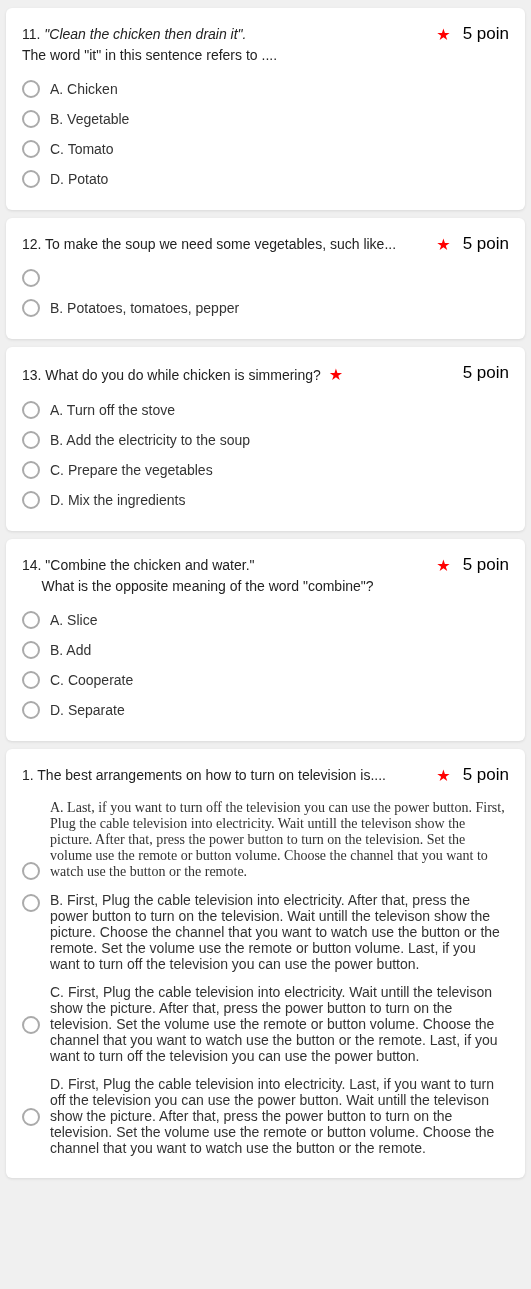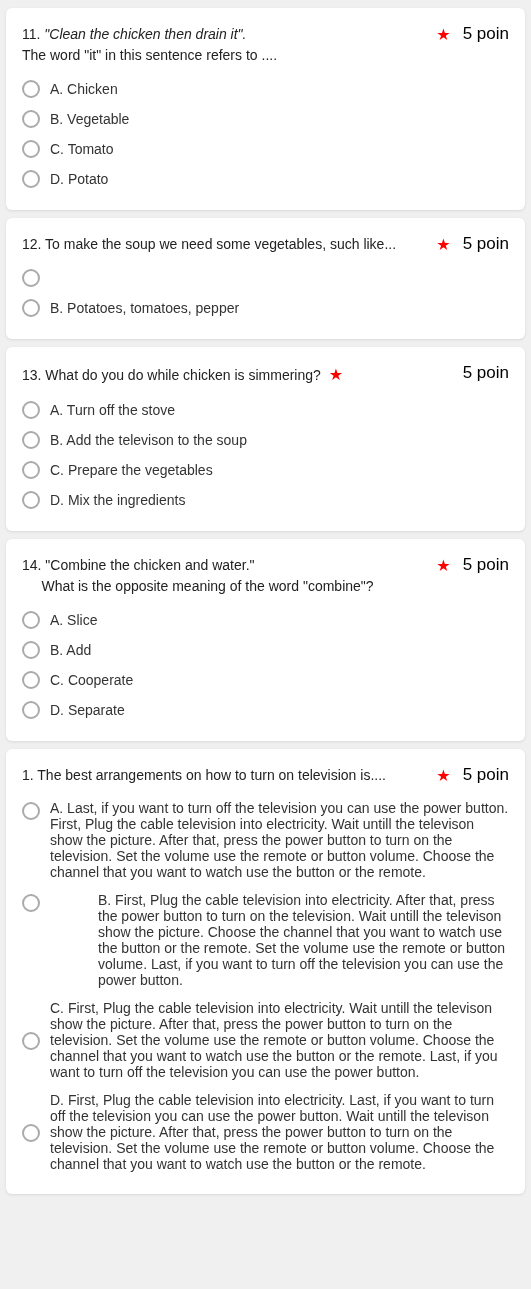--- a/index.html
+++ b/index.html
@@ -132,21 +132,21 @@
       <span class="question-points">5 poin</span>
     </div>
   </div>
   <ul class="options-list">
     <li class="option-item">
       <div class="radio-circle"></div>
       <span>A. Turn off the stove</span>
     </li>
     <li class="option-item">
       <div class="radio-circle"></div>
-      <span>B. Add the televison to the soup</span>
+      <span>B. Add the electricity to the soup</span>
     </li>
     <li class="option-item">
       <div class="radio-circle"></div>
       <span>C. Prepare the vegetables</span>
     </li>
     <li class="option-item">
       <div class="radio-circle"></div>
       <span>D. Mix the ingredients</span>
     </li>
   </ul>
@@ -186,26 +186,26 @@
   <div class="question-header-row">
     <div class="question-text">
       <span>1. The best arrangements on how to turn on television is....</span>
     </div>
     <div class="star-points">
       <span class="required-star">★</span>
       <span class="question-points">5 poin</span>
     </div>
   </div>
   <ul class="options-list">
+    <li class="option-item" style="align-items:flex-end;font-family:Liberation Serif, serif;">
+      <div class="radio-circle" style="margin-top:2px;"></div>
+      <span>A. Last, if you want to turn off the television you can use the power button. First, Plug the cable television into electricity. Wait untill the televison show the picture. After that, press the power button to turn on the television. Set the volume use the remote or button volume. Choose the channel that you want to watch use the button or the remote.</span>
+    </li>
     <li class="option-item" style="align-items:flex-start;">
       <div class="radio-circle" style="margin-top:2px;"></div>
-      <span>A. Last, if you want to turn off the television you can use the power button. First, Plug the cable television into electricity. Wait untill the televison show the picture. After that, press the power button to turn on the television. Set the volume use the remote or button volume. Choose the channel that you want to watch use the button or the remote.</span>
-    </li>
-    <li class="option-item" style="align-items:flex-start;gap:48px;">
-      <div class="radio-circle" style="margin-top:2px;"></div>
       <span>B. First, Plug the cable television into electricity. After that, press the power button to turn on the television. Wait untill the televison show the picture. Choose the channel that you want to watch use the button or the remote. Set the volume use the remote or button volume. Last, if you want to turn off the television you can use the power button.</span>
     </li>
     <li class="option-item" style="align-items:center;">
       <div class="radio-circle" style="margin-top:2px;"></div>
       <span>C. First, Plug the cable television into electricity. Wait untill the televison show the picture. After that, press the power button to turn on the television. Set the volume use the remote or button volume. Choose the channel that you want to watch use the button or the remote. Last, if you want to turn off the television you can use the power button.</span>
     </li>
     <li class="option-item" style="align-items:center;">
       <div class="radio-circle" style="margin-top:2px;"></div>
       <span>D. First, Plug the cable television into electricity. Last, if you want to turn off the television you can use the power button. Wait untill the televison show the picture. After that, press the power button to turn on the television. Set the volume use the remote or button volume. Choose the channel that you want to watch use the button or the remote.</span>
     </li>

